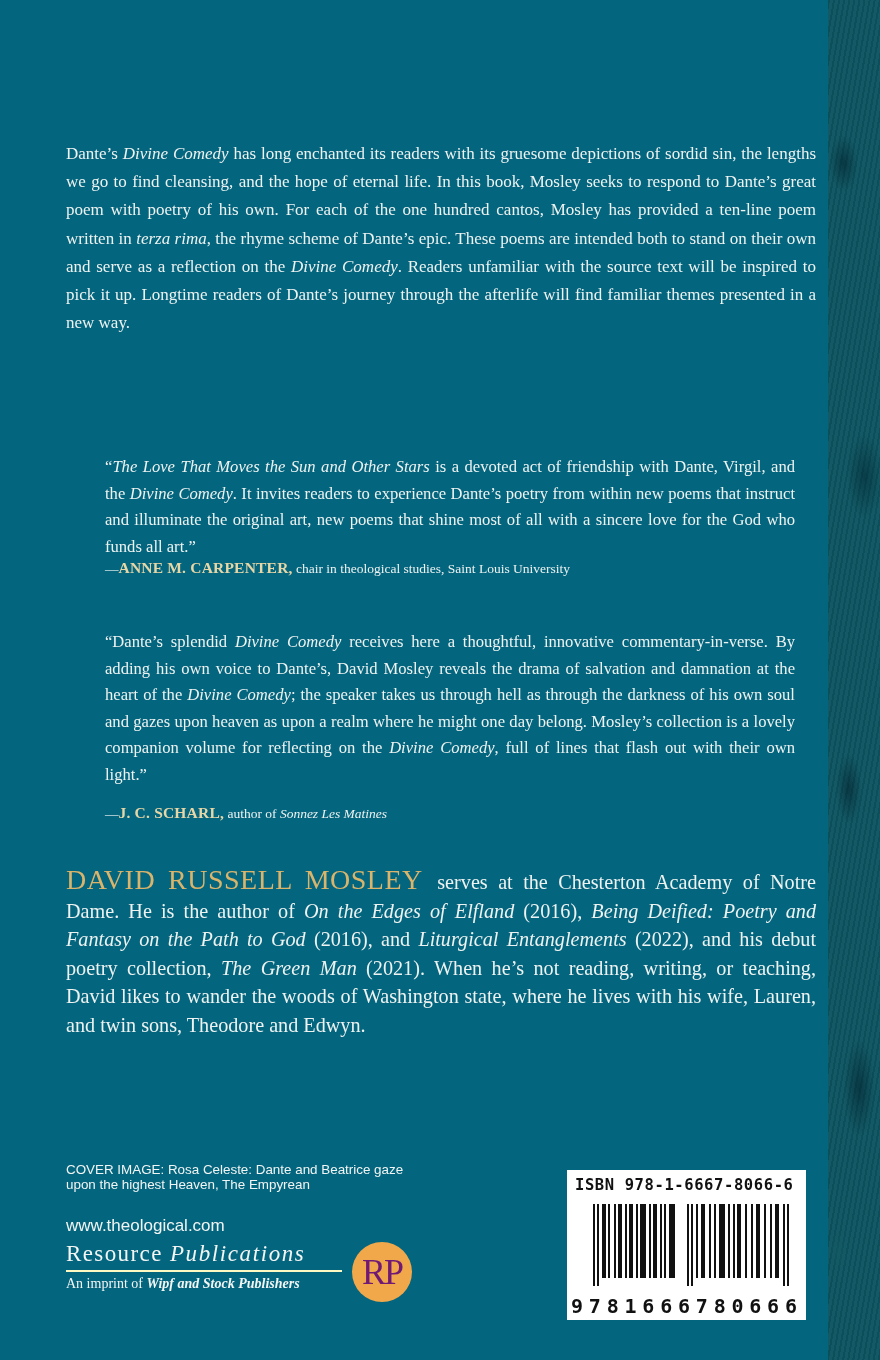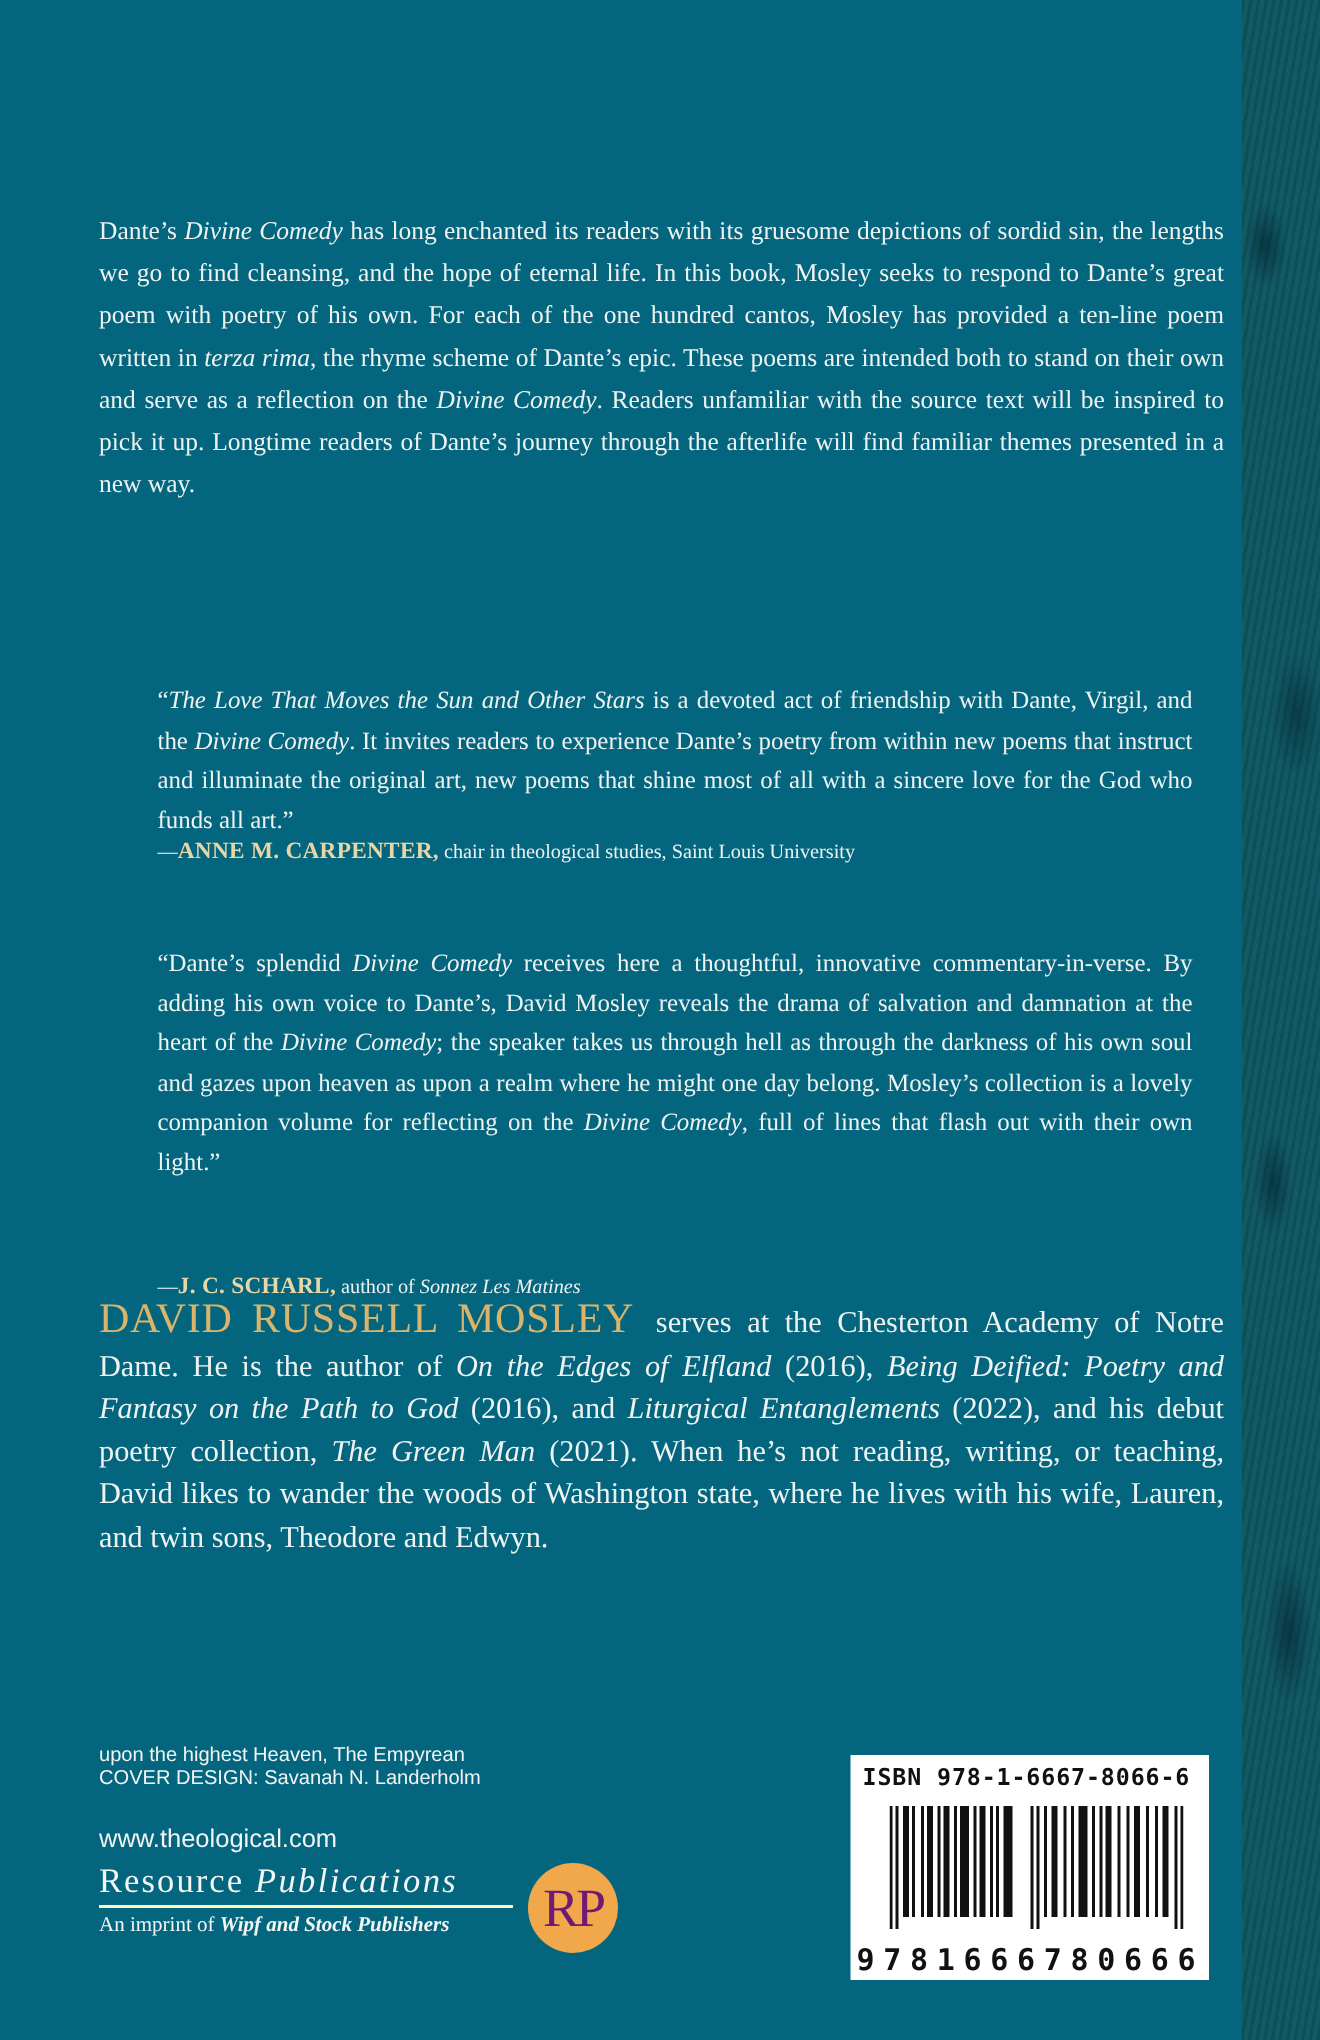--- a/index.html
+++ b/index.html
@@ -29,21 +29,21 @@
   .quote {
     position: absolute; left: 105px; width: 690px;
     font-size: 16.6px; line-height: 26.6px; text-align: justify; margin: 0;
   }
   .q1 { top: 454px; }
   .q2 { top: 629px; }
   .attrib {
     position: absolute; left: 105px; font-size: 13.5px; line-height: 20px;
   }
   .a1 { top: 558px; }
-  .a2 { top: 848px; }
+  .a2 { top: 803px; }
   .attrib .name { font-weight: bold; font-size: 15.5px; color: #e7d6a6; letter-spacing: 0.2px; }
   .bio {
     position: absolute; left: 66px; top: 866px; width: 750px;
     font-size: 20.2px; line-height: 28.6px; text-align: justify; margin: 0;
   }
   .bio .authorname {
     font-size: 28px; color: #d9b46a; letter-spacing: 0.5px; margin-right: 4px;
   }
   i { font-style: italic; }
   .credits {
@@ -99,22 +99,22 @@
 
 <p class="quote q1"><span>“</span><i>The Love That Moves the Sun and Other Stars</i><span> is a devoted act of friendship with Dante, Virgil, and the </span><i>Divine Comedy</i><span>. It invites readers to experience Dante’s poetry from within new poems that instruct and illuminate the original art, new poems that shine most of all with a sincere love for the God who funds all art.”</span></p>
 <div class="attrib a1"><span>—</span><span class="name">ANNE M. CARPENTER,</span><span> chair in theological studies, Saint Louis University</span></div>
 
 <p class="quote q2"><span>“Dante’s splendid </span><i>Divine Comedy</i><span> receives here a thoughtful, innovative commentary-in-verse. By adding his own voice to Dante’s, David Mosley reveals the drama of salvation and damnation at the heart of the </span><i>Divine Comedy</i><span>; the speaker takes us through hell as through the darkness of his own soul and gazes upon heaven as upon a realm where he might one day belong. Mosley’s collection is a lovely companion volume for reflecting on the </span><i>Divine Comedy</i><span>, full of lines that flash out with their own light.”</span></p>
 <div class="attrib a2"><span>—</span><span class="name">J. C. SCHARL,</span><span> author of </span><i>Sonnez Les Matines</i></div>
 
 <p class="bio"><span class="authorname">DAVID RUSSELL MOSLEY</span><span> serves at the Chesterton Academy of Notre Dame. He is the author of </span><i>On the Edges of Elfland</i><span> (2016), </span><i>Being Deified: Poetry and Fantasy on the Path to God</i><span> (2016), and </span><i>Liturgical Entanglements</i><span> (2022), and his debut poetry collection, </span><i>The Green Man</i><span> (2021). When he’s not reading, writing, or teaching, David likes to wander the woods of Washington state, where he lives with his wife, Lauren, and twin sons, Theodore and Edwyn.</span></p>
 
 <div class="credits">
+  <div>COVER IMAGE: Rosa Celeste: Dante and Beatrice gaze</div>
   <div>upon the highest Heaven, The Empyrean</div>
-  <div>COVER DESIGN: Savanah N. Landerholm</div>
 </div>
 <div class="url">www.theological.com</div>
 
 <div class="publisher">
   <div class="pub-name"><span>Resource </span><i>Publications</i></div>
   <div class="imprint"><span>An imprint of </span><i>Wipf and Stock Publishers</i></div>
 </div>
 <div class="rp-logo">RP</div>
 
 <div class="barcode-box">

